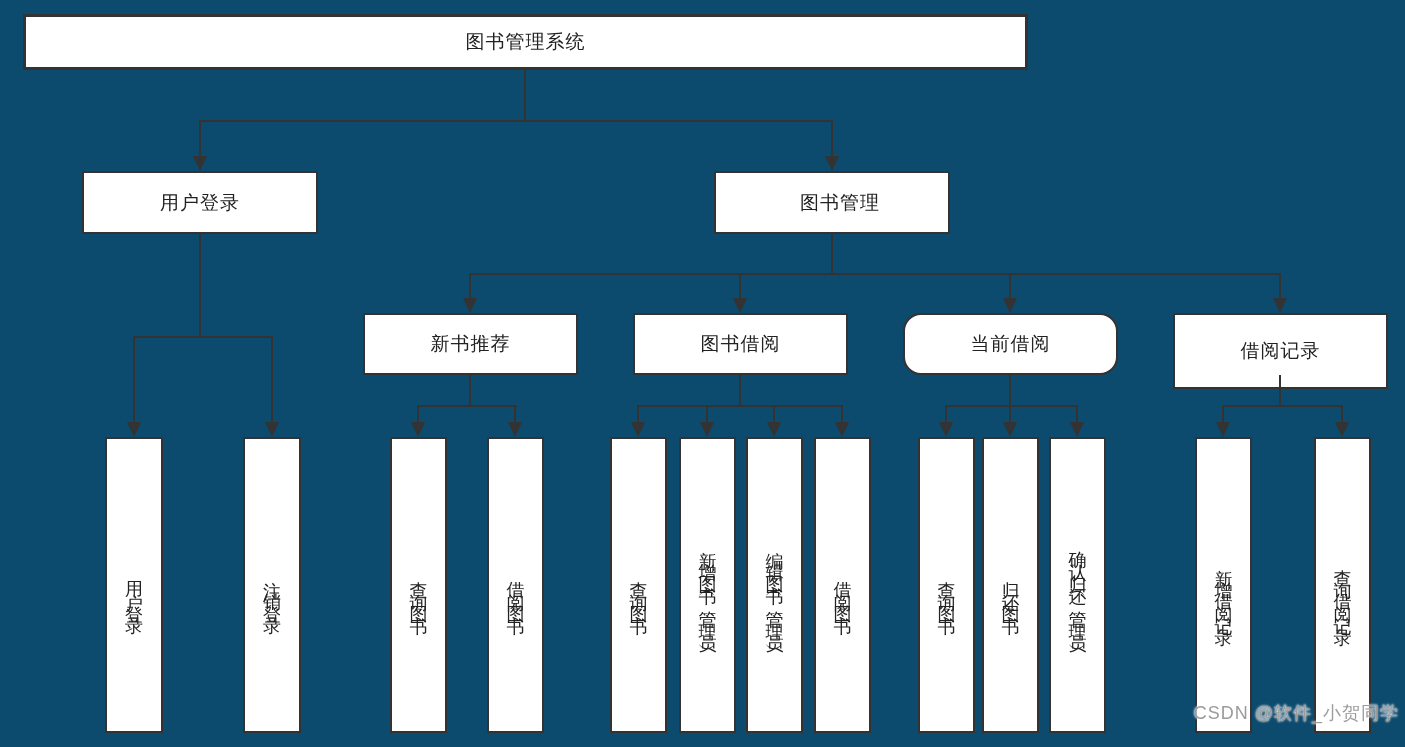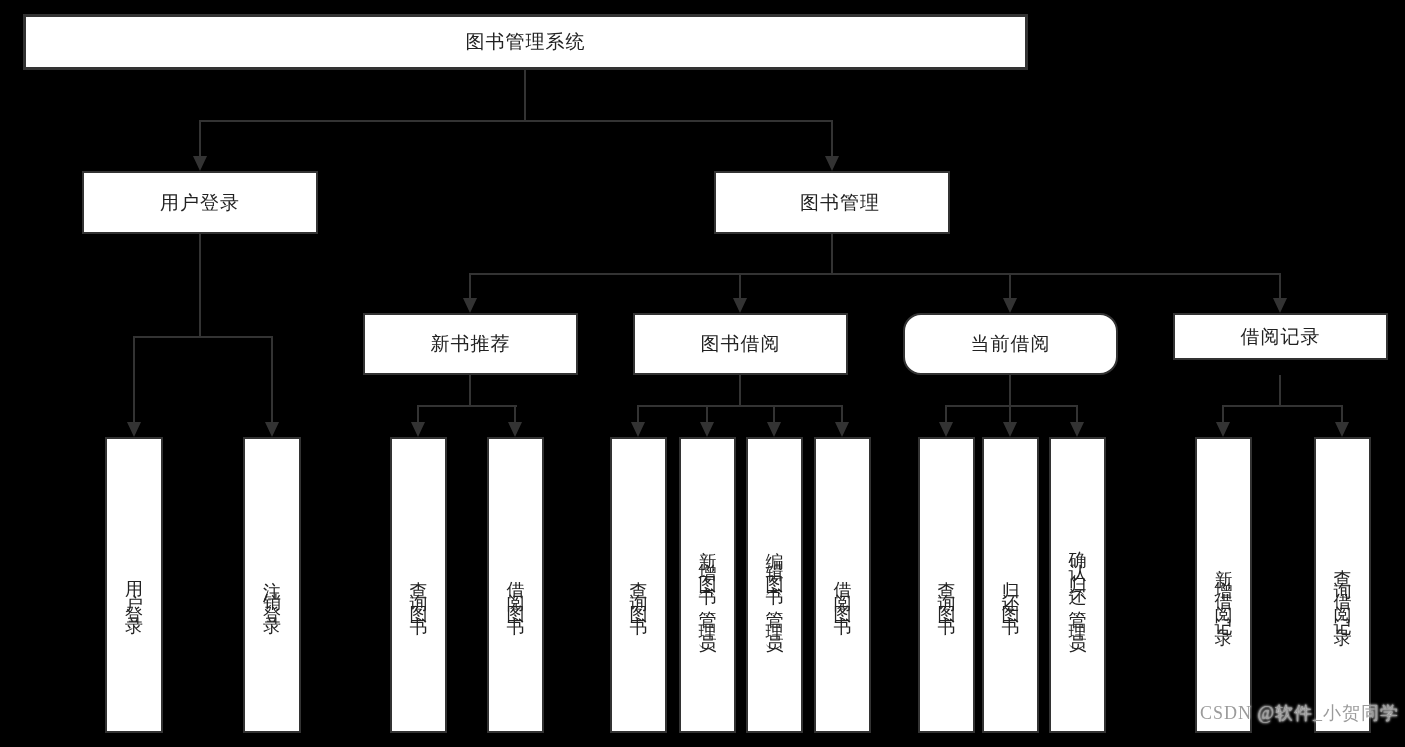--- a/index.html
+++ b/index.html
@@ -1,18 +1,18 @@
 <!DOCTYPE html>
 <html><head>
 <meta charset="utf-8">
 <style>
   html,body{margin:0;padding:0;background:#ffffff;}
   #stage{
-    position:relative;width:1405px;height:747px;background:#000000;
-    font-family:Liberation Serif, serif;overflow:hidden;
+    position:relative;width:1405px;height:747px;background:#0c4a6e;
+    font-family:Liberation Sans, sans-serif;overflow:hidden;
   }
   .box{
     position:absolute;box-sizing:border-box;border:2px solid #333333;background:#ffffff;
     display:flex;align-items:center;justify-content:center;
     color:#222222;font-size:19px;letter-spacing:1px;
   }
   .root{border-width:3px;font-size:19px;}
   .leaf{font-size:18px;}
   .leaf .vtext{
     writing-mode:vertical-rl;text-orientation:mixed;
@@ -53,21 +53,21 @@
   </div>
 
   <div class="box" style="left:363px;top:313px;width:215px;height:62px;">
     <span>新书推荐</span>
   </div>
 
   <div class="box" style="left:903px;top:313px;width:215px;height:62px;border-radius:18px;">
     <span>当前借阅</span>
   </div>
 
-  <div class="box" style="left:1173px;top:313px;width:215px;height:47px;">
+  <div class="box" style="left:1173px;top:313px;width:215px;height:76px;">
     <span>借阅记录</span>
   </div>
 
   <div class="box leaf" style="left:105px;top:437px;width:58px;height:296px;">
     <span class="vtext">用户登录</span>
   </div>
 
   <div class="box leaf" style="left:243px;top:437px;width:58px;height:296px;">
     <span class="vtext">注销登录</span>
   </div>

